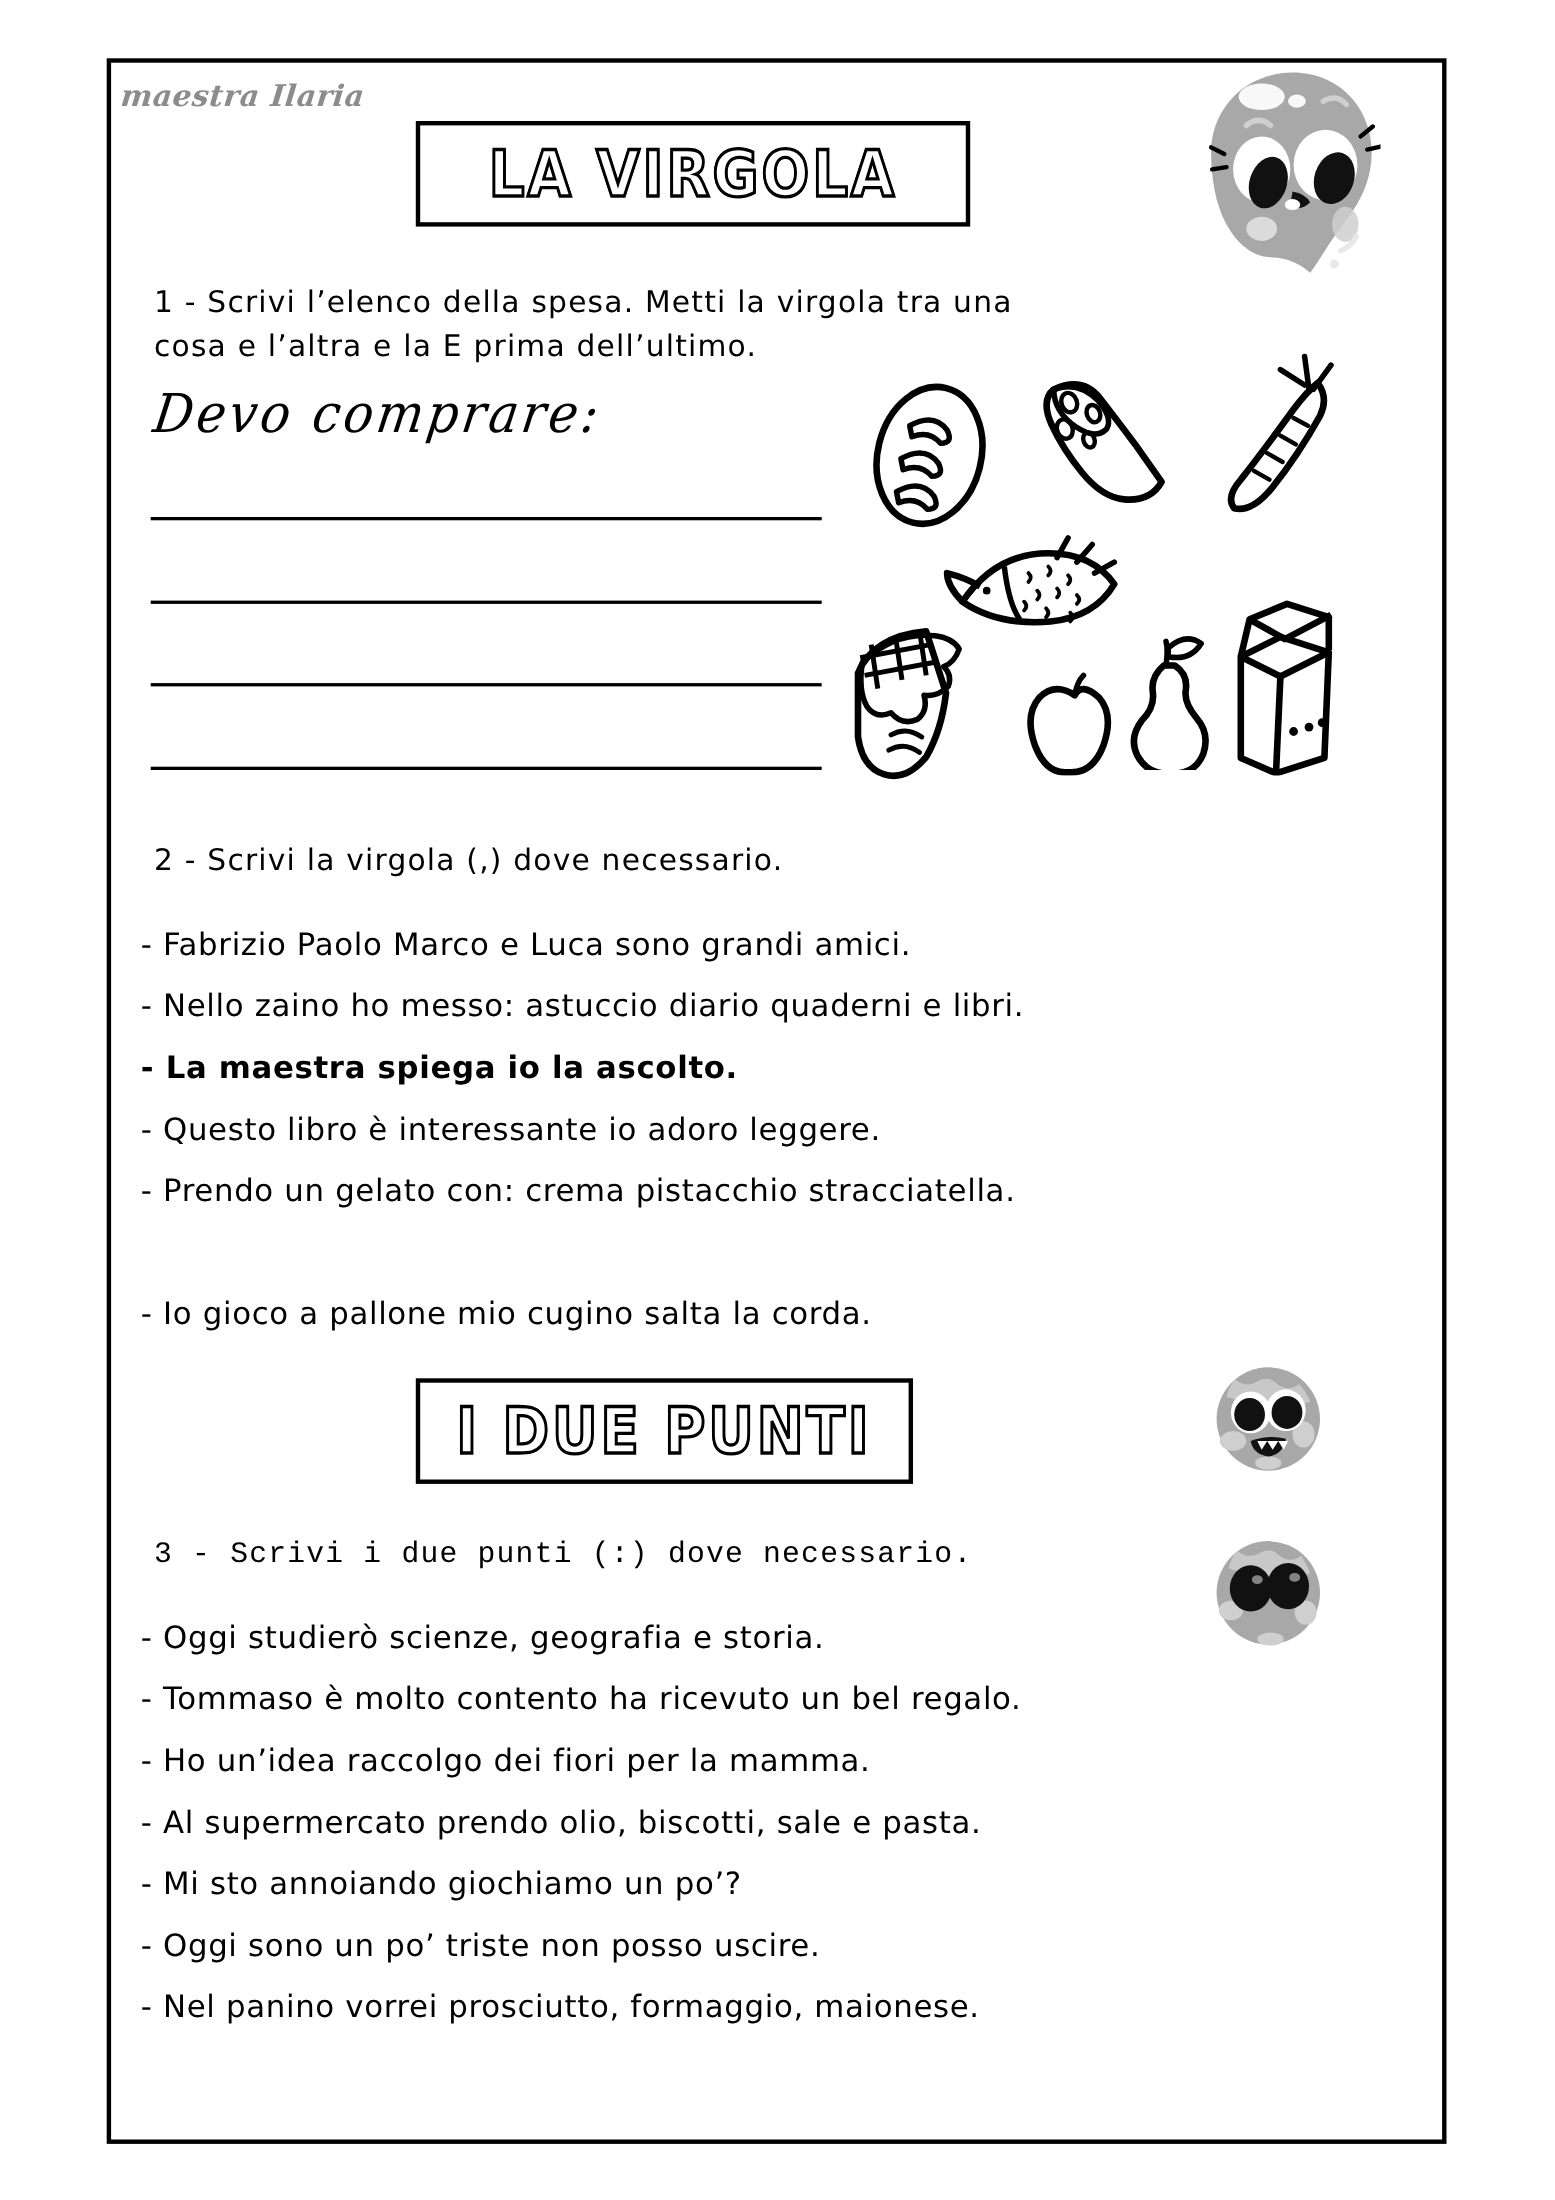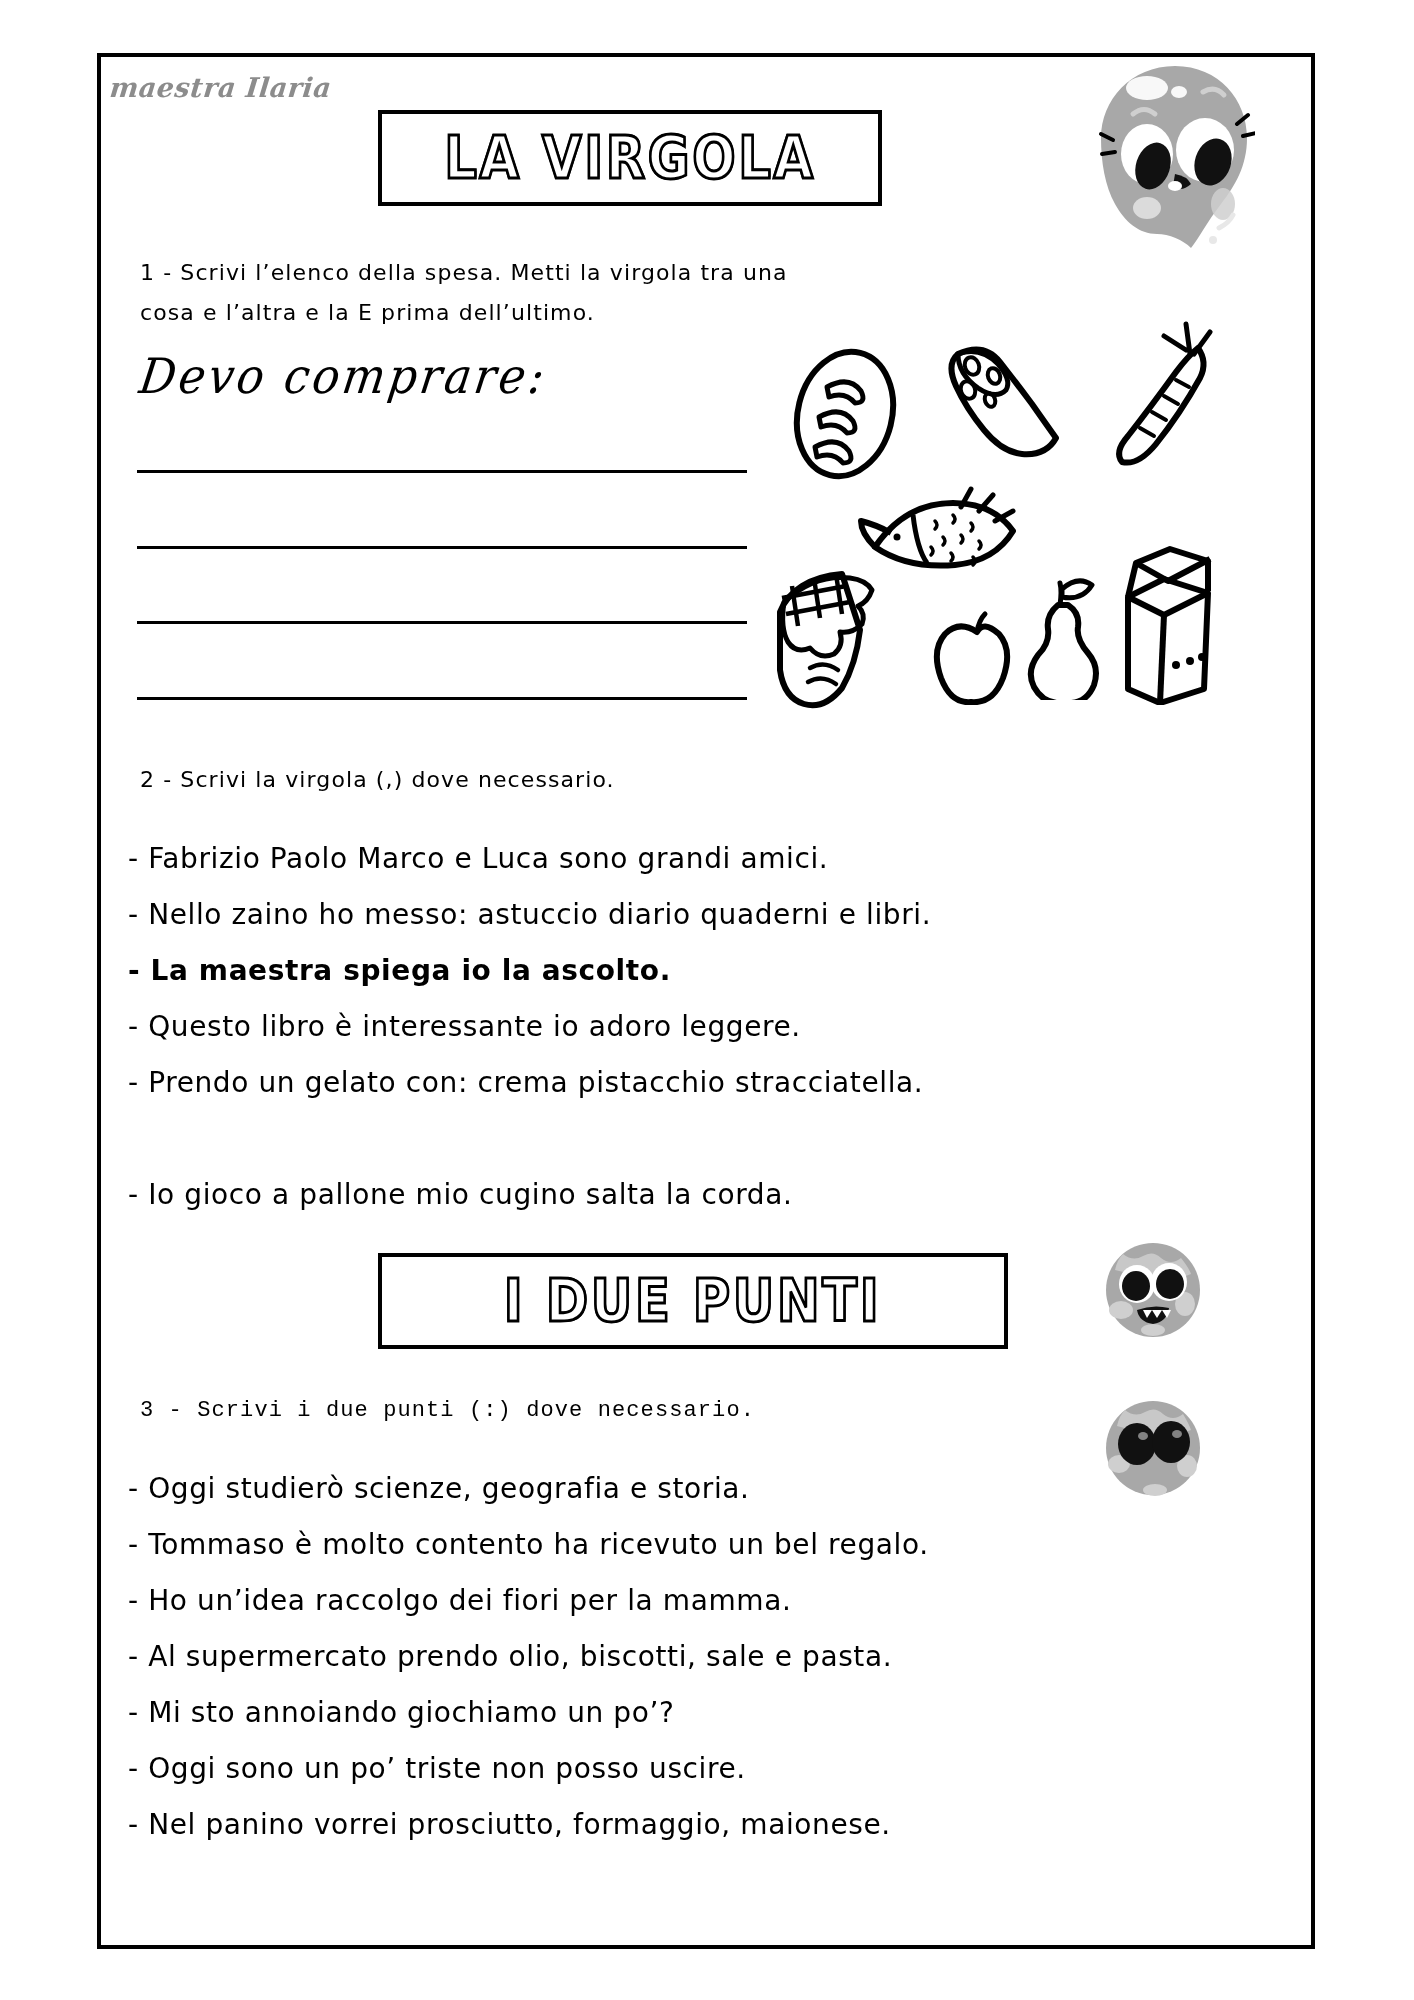--- a/index.html
+++ b/index.html
@@ -72,29 +72,29 @@
 
   #title-virgola {
     left: 378px;
     top: 110px;
     width: 504px;
     height: 96px;
   }
   #title-duepunti {
     left: 378px;
     top: 1253px;
-    width: 630px;
+    width: 452px;
     height: 96px;
   }
 
   
   .instr, .sentence {
     position: absolute;
     font-family: "DejaVu Sans", sans-serif;
-    font-size: 22px;
+    font-size: 27px;
     color: #000;
     letter-spacing: 1.1px;
     white-space: nowrap;
     line-height: 1.35;
   }
 
   .sentence { letter-spacing: 0.6px; font-size: 28px; }
 
   
   .cursive {

